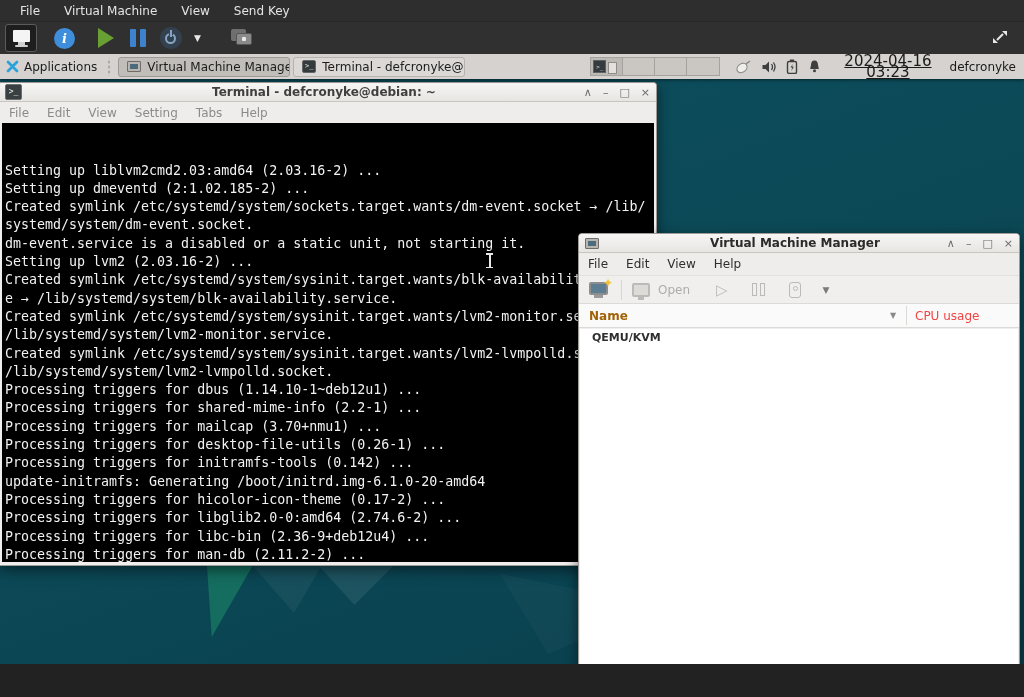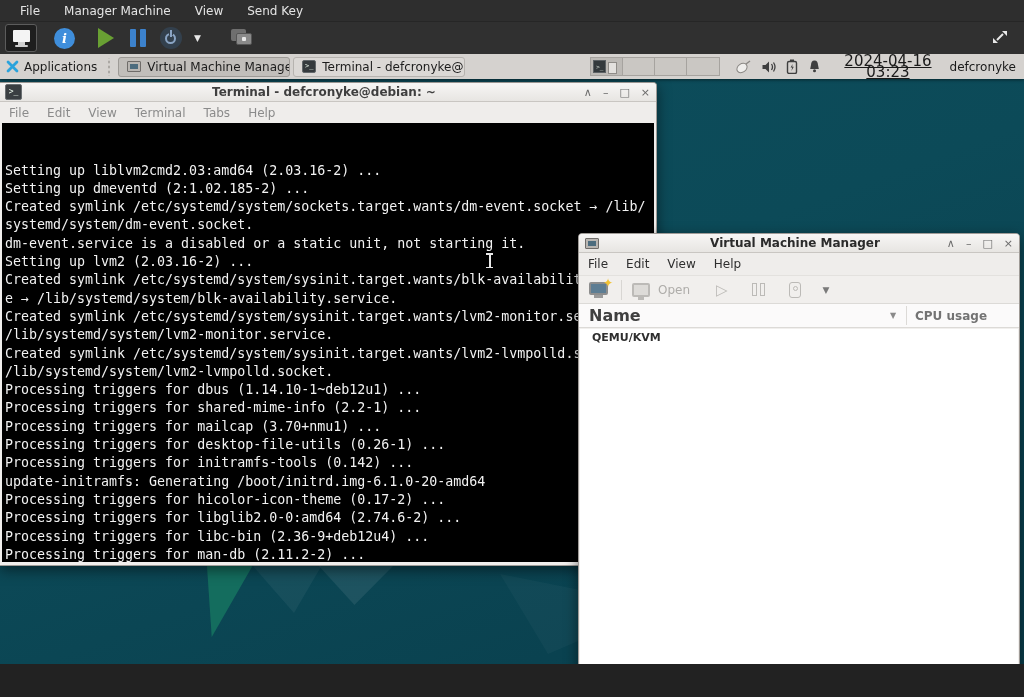--- a/index.html
+++ b/index.html
@@ -140,42 +140,42 @@
   .dis-pause { display:flex; gap:3px; margin-left:24px; }
   .dis-pause i { width:5px; height:13px; border:1.5px solid #bcbab7; }
   .dis-shut { width:12px; height:16px; border:1.5px solid #bcbab7; border-radius:3px;
     margin-left:24px; position:relative; }
   .dis-shut:after { content:""; position:absolute; left:3.5px; top:3px; width:3px; height:3px;
     border:1px solid #bcbab7; border-radius:50%; }
   .vmm-caret { color:#7a7a7a; font-size:9px; margin-left:22px; }
 
   .vmm-header { height:24px; background:#fbfafa; border-bottom:1px solid #dcdad7;
     display:flex; align-items:center; position:relative; }
-  .col-name { position:absolute; left:10px; color:#404040; font-size:16px; font-weight:bold; }
+  .col-name { position:absolute; left:10px; color:#a16207; font-size:12px; font-weight:bold; }
   .sort-arrow { position:absolute; left:311px; color:#8a8a8a; font-size:8px; }
   .col-div { position:absolute; left:327px; top:2px; bottom:2px; width:1px; background:#dcdad7; }
-  .col-cpu { position:absolute; left:336px; color:#737373; font-size:12px; font-weight:bold; }
+  .col-cpu { position:absolute; left:336px; color:#ef4444; font-size:12px; font-weight:normal; }
   .vmm-list { position:absolute; left:1px; right:1px; top:95px; bottom:7px; background:#fff; }
   .vmm-row { height:18px; line-height:18px; padding-left:12px; font-size:11px; font-weight:bold;
     color:#2e2e2e; }
   .vmm-bottom { position:absolute; left:0; right:0; bottom:0; height:7px; background:#d8d6d3; }
 
   
   .dock { position:absolute; left:389px; top:636px; width:245px; height:7px; background:#fafafa;
     border:1px solid #c9c6c2; border-bottom:none; border-radius:5px 5px 0 0; z-index:2; }
 
   svg { display:block; }
 </style>
 </head>
 <body>
 
 <div id="screen">
 
   <div class="host-menubar">
-    <div><span class="menu-item">File</span><span class="menu-item">Manager Machine</span><span class="menu-item">View</span><span class="menu-item">Send Key</span></div>
+    <div><span class="menu-item">File</span><span class="menu-item">Virtual Machine</span><span class="menu-item">View</span><span class="menu-item">Send Key</span></div>
   </div>
 
   <div class="host-toolbar">
     <div class="tbtn console-btn">
       <div class="mon-screen"></div>
       <div class="mon-stand"></div>
       <div class="mon-base"></div>
     </div>
     <div class="info-circle">i</div>
     <div class="play-tri"></div>
@@ -281,21 +281,21 @@
           <span>–</span>
           <span>□</span>
           <span>×</span>
         </div>
       </div>
       <div class="menubar">
         <div style="display:flex;">
             <span class="menu-item">File</span>
             <span class="menu-item">Edit</span>
             <span class="menu-item">View</span>
-            <span class="menu-item">Terminal</span>
+            <span class="menu-item">Setting</span>
             <span class="menu-item">Tabs</span>
             <span class="menu-item">Help</span>
           </div>
       </div>
       <div class="term-body">
         <div><div class="tl">Setting up liblvm2cmd2.03:amd64 (2.03.16-2) ...</div><div class="tl">Setting up dmeventd (2:1.02.185-2) ...</div><div class="tl">Created symlink /etc/systemd/system/sockets.target.wants/dm-event.socket → /lib/</div><div class="tl">systemd/system/dm-event.socket.</div><div class="tl">dm-event.service is a disabled or a static unit, not starting it.</div><div class="tl">Setting up lvm2 (2.03.16-2) ...</div><div class="tl">Created symlink /etc/systemd/system/sysinit.target.wants/blk-availability.servic</div><div class="tl">e → /lib/systemd/system/blk-availability.service.</div><div class="tl">Created symlink /etc/systemd/system/sysinit.target.wants/lvm2-monitor.service →</div><div class="tl">/lib/systemd/system/lvm2-monitor.service.</div><div class="tl">Created symlink /etc/systemd/system/sysinit.target.wants/lvm2-lvmpolld.socket →</div><div class="tl">/lib/systemd/system/lvm2-lvmpolld.socket.</div><div class="tl">Processing triggers for dbus (1.14.10-1~deb12u1) ...</div><div class="tl">Processing triggers for shared-mime-info (2.2-1) ...</div><div class="tl">Processing triggers for mailcap (3.70+nmu1) ...</div><div class="tl">Processing triggers for desktop-file-utils (0.26-1) ...</div><div class="tl">Processing triggers for initramfs-tools (0.142) ...</div><div class="tl">update-initramfs: Generating /boot/initrd.img-6.1.0-20-amd64</div><div class="tl">Processing triggers for hicolor-icon-theme (0.17-2) ...</div><div class="tl">Processing triggers for libglib2.0-0:amd64 (2.74.6-2) ...</div><div class="tl">Processing triggers for libc-bin (2.36-9+deb12u4) ...</div><div class="tl">Processing triggers for man-db (2.11.2-2) ...</div></div>
         
         
       </div>
     </div>

